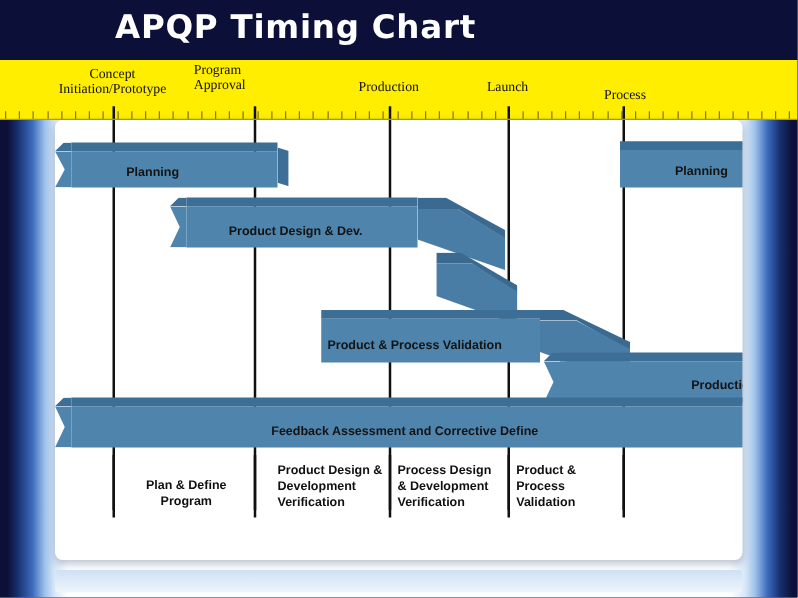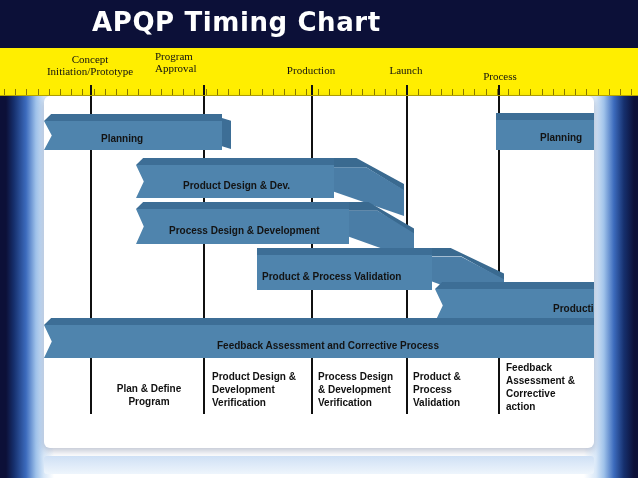--- a/index.html
+++ b/index.html
@@ -198,27 +198,20 @@
       <div class="top"></div>
       <div class="face" style="height:33px;"></div>
       <div class="label" style="left:11px;top:22px;padding-left:23px;">Product Design &amp; Dev.</div>
     </div>
 
     <div class="ramp-top" style="left:290px;top:62px;width:70px;height:42px;
           clip-path:polygon(0 0,32% 0,100% 62%,100% 78%,46% 22%,0 22%);"></div>
     <div class="ramp" style="left:290px;top:62px;width:70px;height:58px;
           clip-path:polygon(0 16%,46% 16%,100% 55%,100% 100%,0 58%);"></div>
 
-    <div class="bar" style="left:105px;top:106px;width:200px;height:42px;">
-      <div class="notch-l-top"></div>
-      <div class="notch-l" style="height:35px;"></div>
-      <div class="top"></div>
-      <div class="face" style="height:35px;"></div>
-      <div class="label" style="left:20px;top:23px;">Process Design &amp; Development</div>
-    </div>
     <div class="ramp-top" style="left:305px;top:106px;width:65px;height:44px;
           clip-path:polygon(0 0,30% 0,100% 60%,100% 76%,44% 20%,0 20%);"></div>
     <div class="ramp" style="left:305px;top:106px;width:65px;height:58px;
           clip-path:polygon(0 15%,44% 15%,100% 54%,100% 100%,0 60%);"></div>
 
     <div class="bar" style="left:213px;top:152px;width:175px;height:42px;">
       <div class="top"></div>
       <div class="face" style="height:35px;"></div>
       <div class="label" style="left:5px;top:23px;">Product &amp; Process Validation</div>
     </div>
@@ -235,44 +228,40 @@
 
       <div class="label" style="left:105px;top:21px;">Production</div>
     </div>
 
     <div class="bar" style="left:13px;top:222px;width:566px;height:40px;">
       <div class="notch-l-top"></div>
       <div class="notch-l" style="height:33px;"></div>
       <div class="top"></div>
       <div class="face" style="height:33px;"></div>
 
-      <div class="label" style="left:160px;top:22px;">Feedback Assessment and Corrective Process</div>
+      <div class="label" style="left:160px;top:22px;">Feedback Assessment and Corrective Define</div>
     </div>
 
     <div class="tbl" style="left:0;top:268px;width:550px;height:58px;">
       <div class="sep" style="left:46px;top:0;height:50px;"></div>
       <div class="sep" style="left:159px;top:0;height:50px;"></div>
       <div class="sep" style="left:267px;top:0;height:50px;"></div>
       <div class="sep" style="left:362px;top:0;height:50px;"></div>
       <div class="sep" style="left:454px;top:0;height:50px;"></div>
 
       <div class="cell" style="left:57px;top:18px;width:96px;text-align:center;">Plan &amp; Define
 Program</div>
-      <div class="cell" style="left:168px;top:6px;width:98px;">Product Design &amp;
+      <div class="cell" style="left:178px;top:6px;width:98px;">Product Design &amp;
 Development
 Verification</div>
       <div class="cell" style="left:274px;top:6px;width:88px;">Process Design
 &amp; Development
 Verification</div>
       <div class="cell" style="left:369px;top:6px;width:84px;">Product &amp;
 Process
 Validation</div>
-      <div class="cell" style="left:462px;top:-3px;width:90px;">Feedback
-Assessment &amp;
-Corrective
-action</div>
     </div>
 
    </div>
   </div>
 
   <div class="footer"></div>
 </div>
 
 </body></html>

